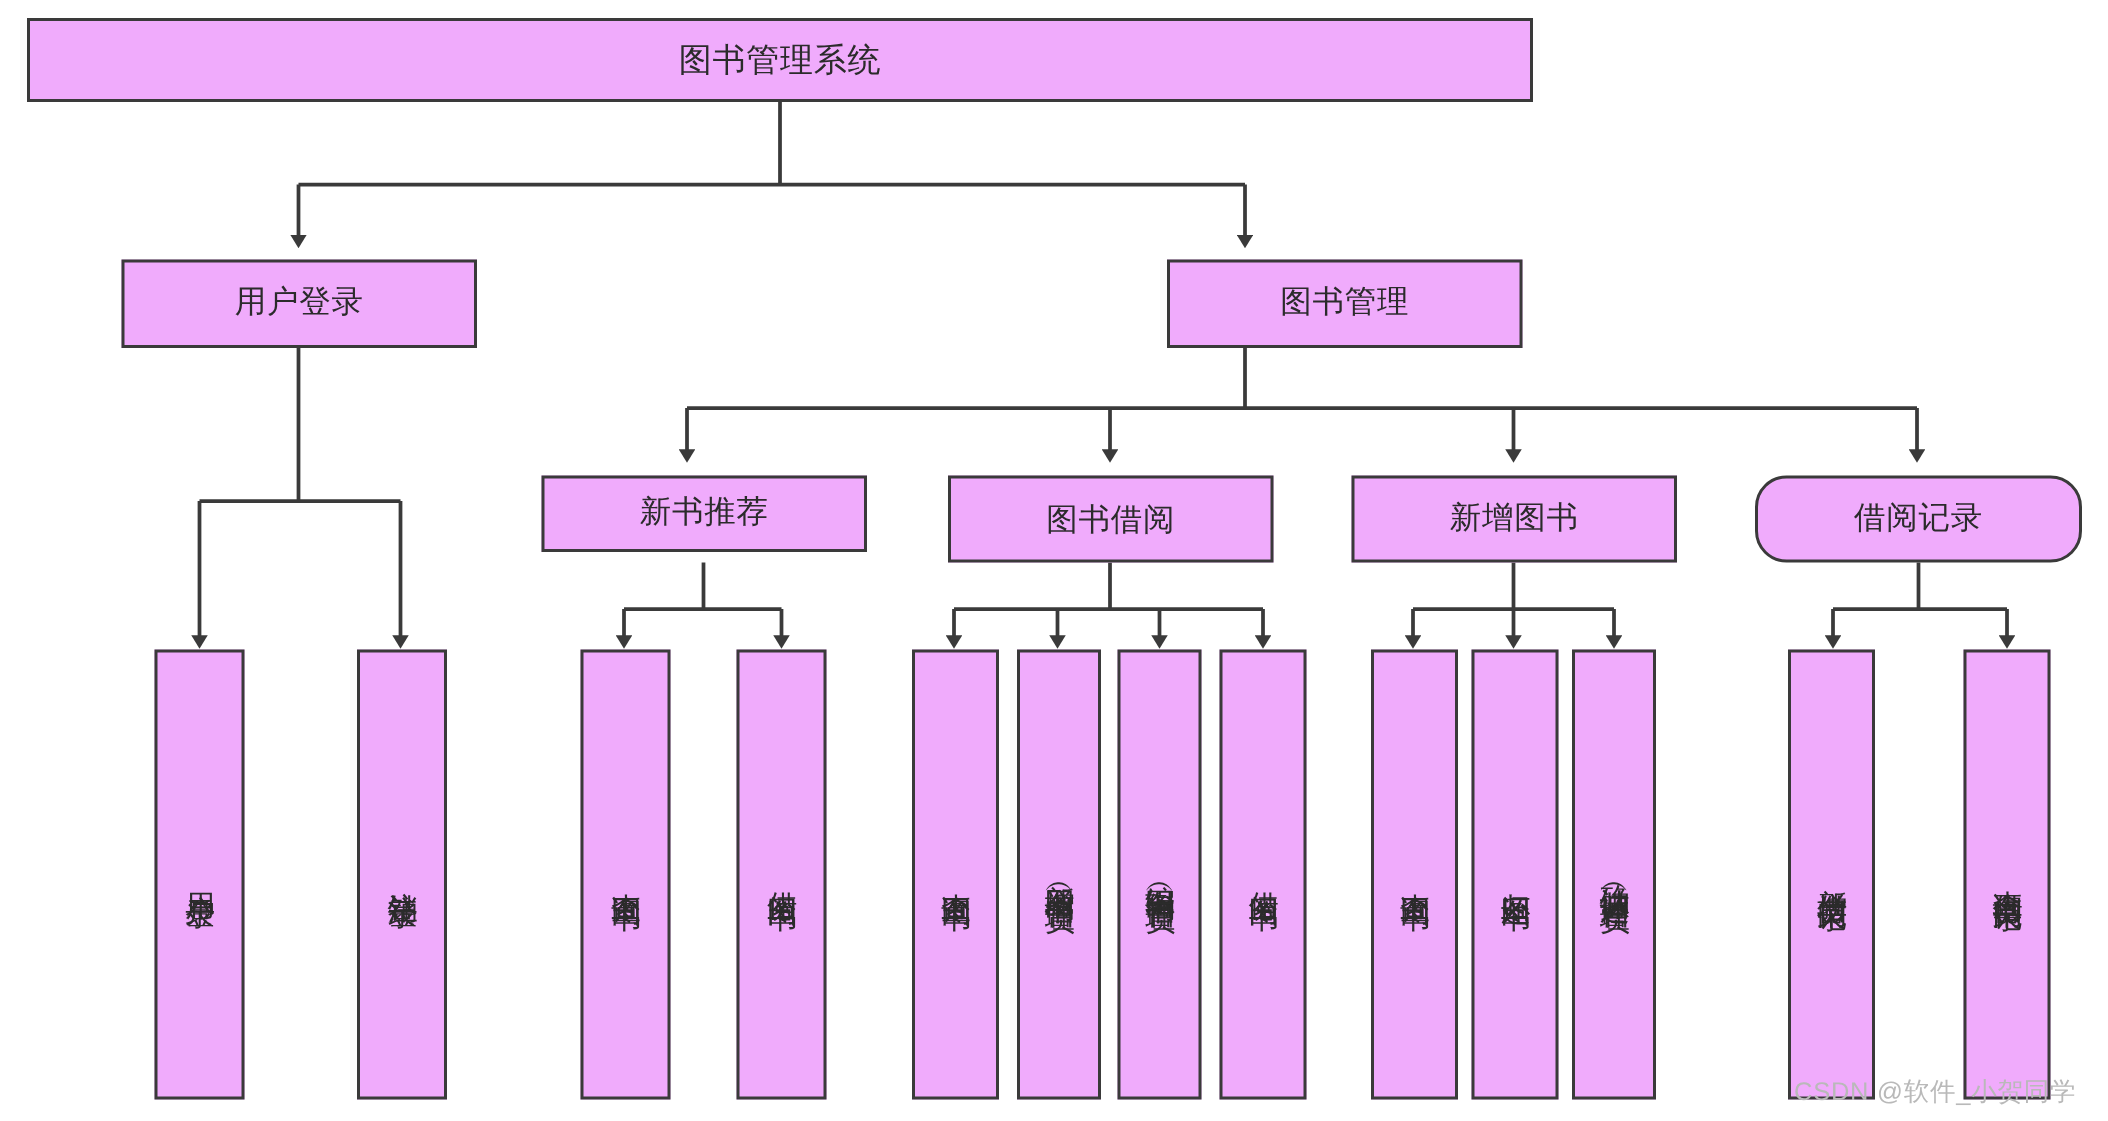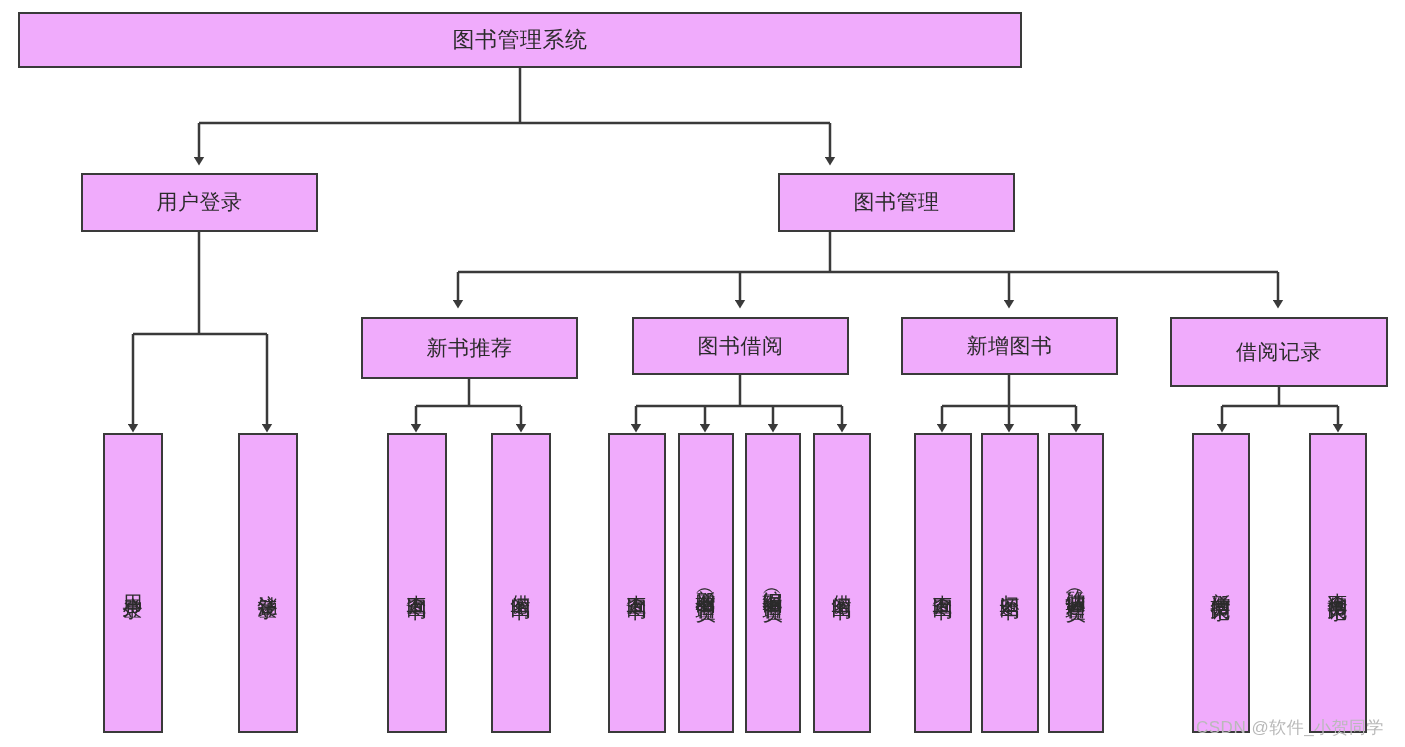--- a/index.html
+++ b/index.html
@@ -120,30 +120,30 @@
     <span class="label">图书管理系统</span>
   </div>
 
   <div class="node" style="left:81px; top:173px; width:237px; height:59px;">
     <span class="label">用户登录</span>
   </div>
   <div class="node" style="left:744px; top:173px; width:237px; height:59px;margin-left:34px;">
     <span class="label">图书管理</span>
   </div>
 
-  <div class="node" style="left:361px; top:317px; width:217px; height:62px;">
+  <div class="node" style="left:361px; top:317px; width:217px; height:51px;">
     <span class="label">新书推荐</span>
   </div>
   <div class="node" style="left:632px; top:317px; width:217px; height:58px;font-family:Liberation Serif, serif;">
     <span class="label">图书借阅</span>
   </div>
   <div class="node" style="left:901px; top:317px; width:217px; height:58px;">
     <span class="label">新增图书</span>
   </div>
-  <div class="node" style="left:1170px; top:317px; width:218px; height:70px;">
+  <div class="node" style="left:1170px; top:317px; width:218px; height:58px;border-radius:21px;">
     <span class="label">借阅记录</span>
   </div>
 
   <div class="node vertical" style="left:103px; top:433px; width:60px; height:300px;">
     <span class="label">用户登录</span>
   </div>
   <div class="node vertical" style="left:238px; top:433px; width:60px; height:300px;">
     <span class="label">注销登录</span>
   </div>
 

